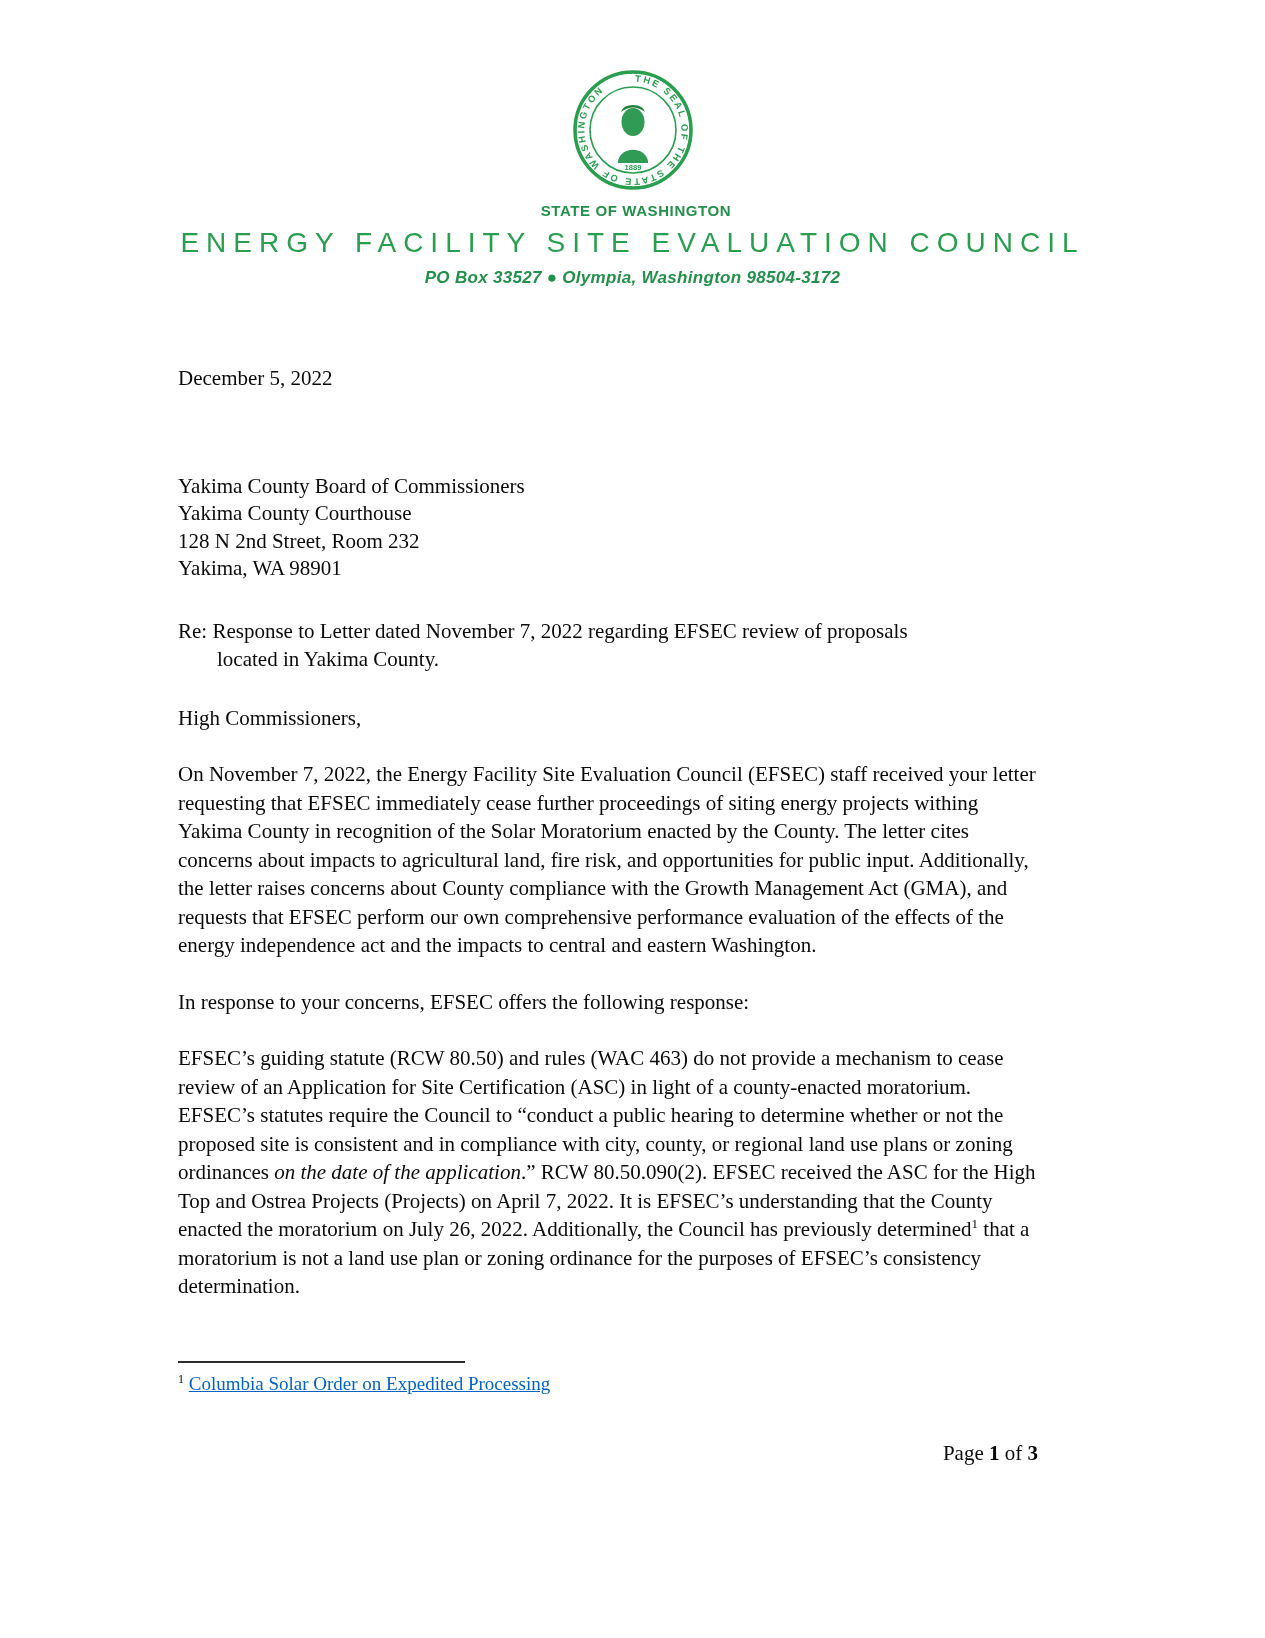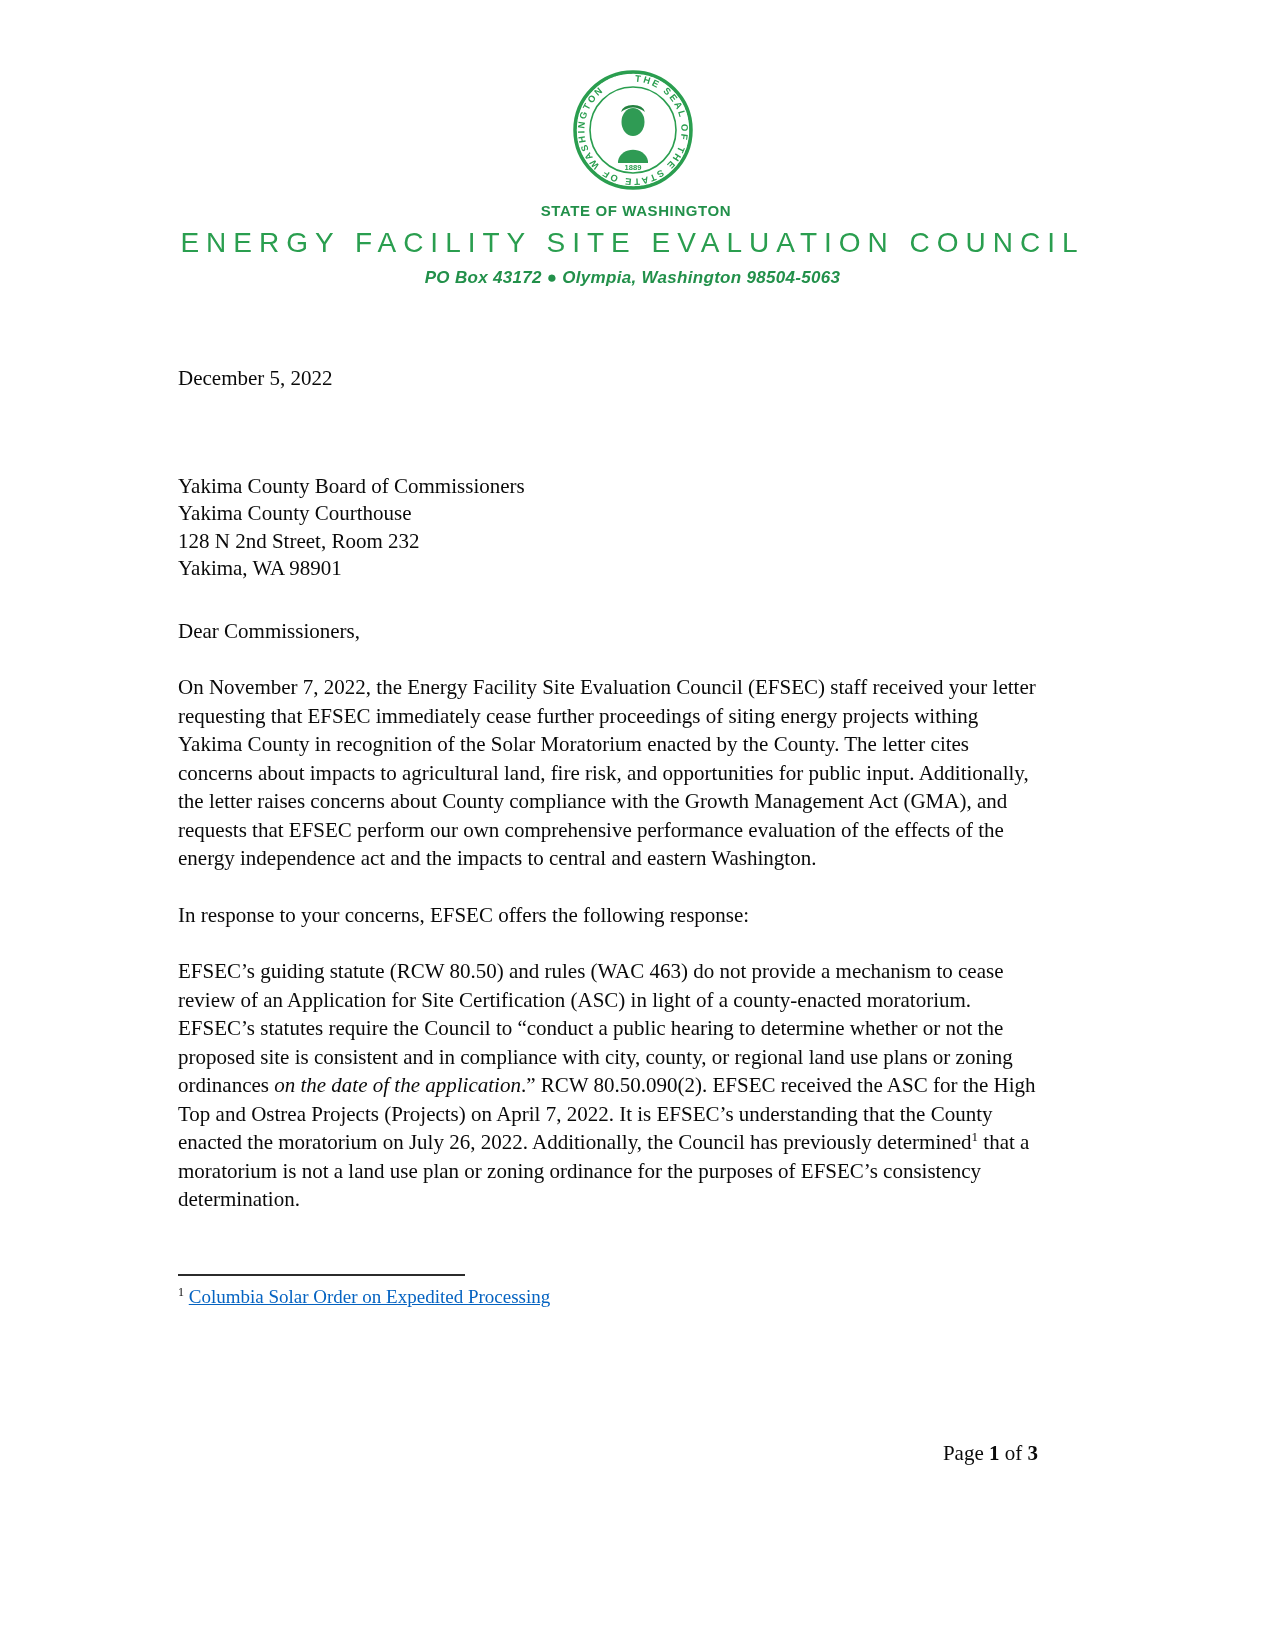--- a/index.html
+++ b/index.html
@@ -75,38 +75,40 @@
         <path d="M47,93 C 50,78 74,78 77,93 L 77,95 L 47,95 Z"></path>
         <path d="M50,44 q 12,-9 24,0 q -2,-7 -12,-7 q -10,0 -12,7 Z" fill="#23813f"></path>
       </g>
       <text x="62" y="101.5" text-anchor="middle" font-family="Liberation Sans, sans-serif" font-size="7.6" font-weight="700" fill="#2a9e4f">1889</text>
     </svg>
 
     <div class="state-line">STATE OF WASHINGTON</div>
 
     <div class="agency-name">ENERGY FACILITY SITE EVALUATION COUNCIL</div>
 
-    <div class="po-line">PO Box 43172  ● Olympia, Washington  98504-5063</div>
+    <div class="po-line">PO Box 33527  ● Olympia, Washington  98504-3172</div>
   </div>
 
   <div class="content">
 
     <div class="date">December 5, 2022</div>
 
     <div class="recipient">
       <div>Yakima County Board of Commissioners</div>
       <div>Yakima County Courthouse</div>
       <div>128 N 2nd Street, Room 232</div>
       <div>Yakima, WA 98901</div>
     </div>
 
     <div class="re-block">
+      <div>Re: Response to Letter dated November 7, 2022 regarding EFSEC review of proposals</div>
+      <div class="re-line2">located in Yakima County.</div>
     </div>
 
-    <div class="salutation">Dear Commissioners,</div>
+    <div class="salutation">High Commissioners,</div>
 
     <p class="body-para">On November 7, 2022, the Energy Facility Site Evaluation Council (EFSEC) staff received your letter requesting that EFSEC immediately cease further proceedings of siting energy projects withing Yakima County in recognition of the Solar Moratorium enacted by the County. The letter cites concerns about impacts to agricultural land, fire risk, and opportunities for public input. Additionally, the letter raises concerns about County compliance with the Growth Management Act (GMA), and requests that EFSEC perform our own comprehensive performance evaluation of the effects of the energy independence act and the impacts to central and eastern Washington.</p>
 
     <p class="body-para">In response to your concerns, EFSEC offers the following response:</p>
 
     <p class="body-para"><span>EFSEC’s guiding statute (RCW 80.50) and rules (WAC 463) do not provide a mechanism to cease review of an Application for Site Certification (ASC) in light of a county-enacted moratorium. EFSEC’s statutes require the Council to “conduct a public hearing to determine whether or not the proposed site is consistent and in compliance with city, county, or regional land use plans or zoning ordinances </span><span class="italic-phrase">on the date of the application</span><span>.” RCW 80.50.090(2). EFSEC received the ASC for the High Top and Ostrea Projects (Projects) on April 7, 2022. It is EFSEC’s understanding that the County enacted the moratorium on July 26, 2022. Additionally, the Council has previously determined</span><sup class="fn-marker">1</sup><span> that a moratorium is not a land use plan or zoning ordinance for the purposes of EFSEC’s consistency determination.</span></p>
 
     <hr class="footnote-sep">
     <div class="footnote"><sup>1</sup> <a>Columbia Solar Order on Expedited Processing</a></div>
   </div>

